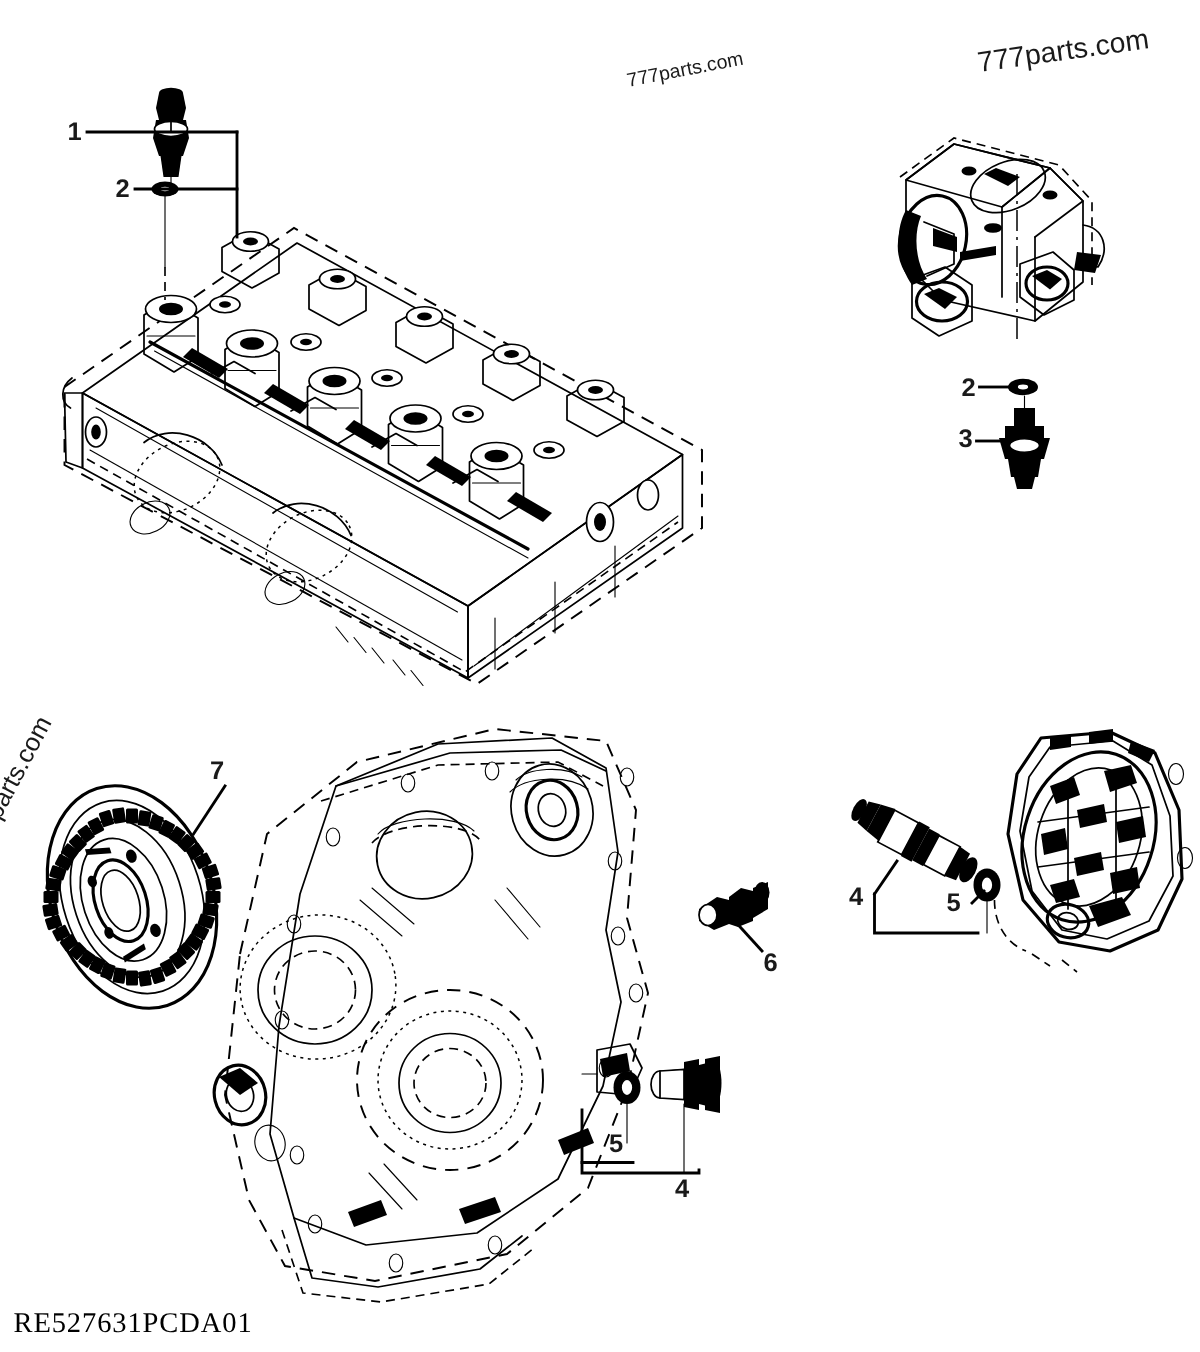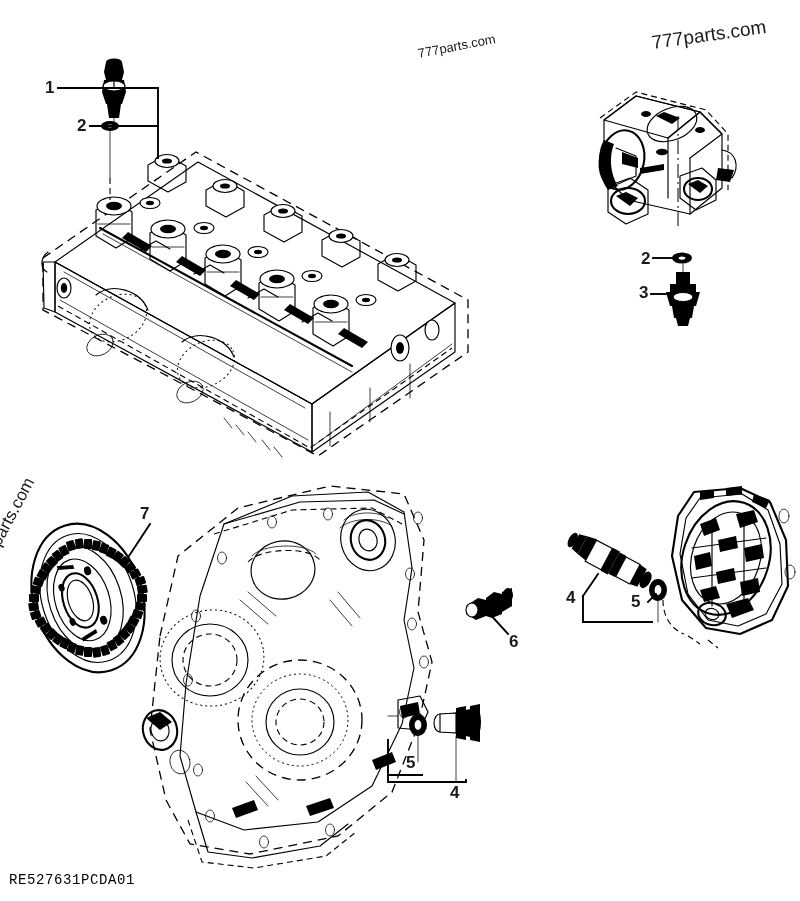--- a/index.html
+++ b/index.html
@@ -9,22 +9,22 @@
   #sheet{position:relative;width:800px;height:901px;background:#fff;}
   #art{position:absolute;left:0;top:0;width:800px;height:901px;}
   .wm{position:absolute;color:#1a1a1a;font-family:"Liberation Sans",sans-serif;
       white-space:nowrap;user-select:none;}
   #wm-small{left:418px;top:46px;font-size:13px;transform:rotate(-11deg);
             transform-origin:0 50%;}
   #wm-large{left:652px;top:32px;font-size:19px;transform:rotate(-8deg);
             transform-origin:0 50%;}
   #wm-clip{left:-18px;top:560px;font-size:17px;transform:rotate(-62deg);
            transform-origin:0 50%;}
-  #partcode{position:absolute;left:9px;top:872px;font-size:14px;
-            letter-spacing:0.6px;font-family:Liberation Mono, monospace;}
+  #partcode{position:absolute;left:9px;top:872px;font-size:19px;
+            letter-spacing:0.6px;font-family:Liberation Serif, serif;}
   .cal{font-family:"Liberation Sans",sans-serif;font-weight:bold;font-size:17px;}
 </style>
 </head>
 <body>
 
 <div id="sheet">
 
   <svg id="art" viewBox="0 0 800 901" xmlns="http://www.w3.org/2000/svg">
     <defs>
       <style>

